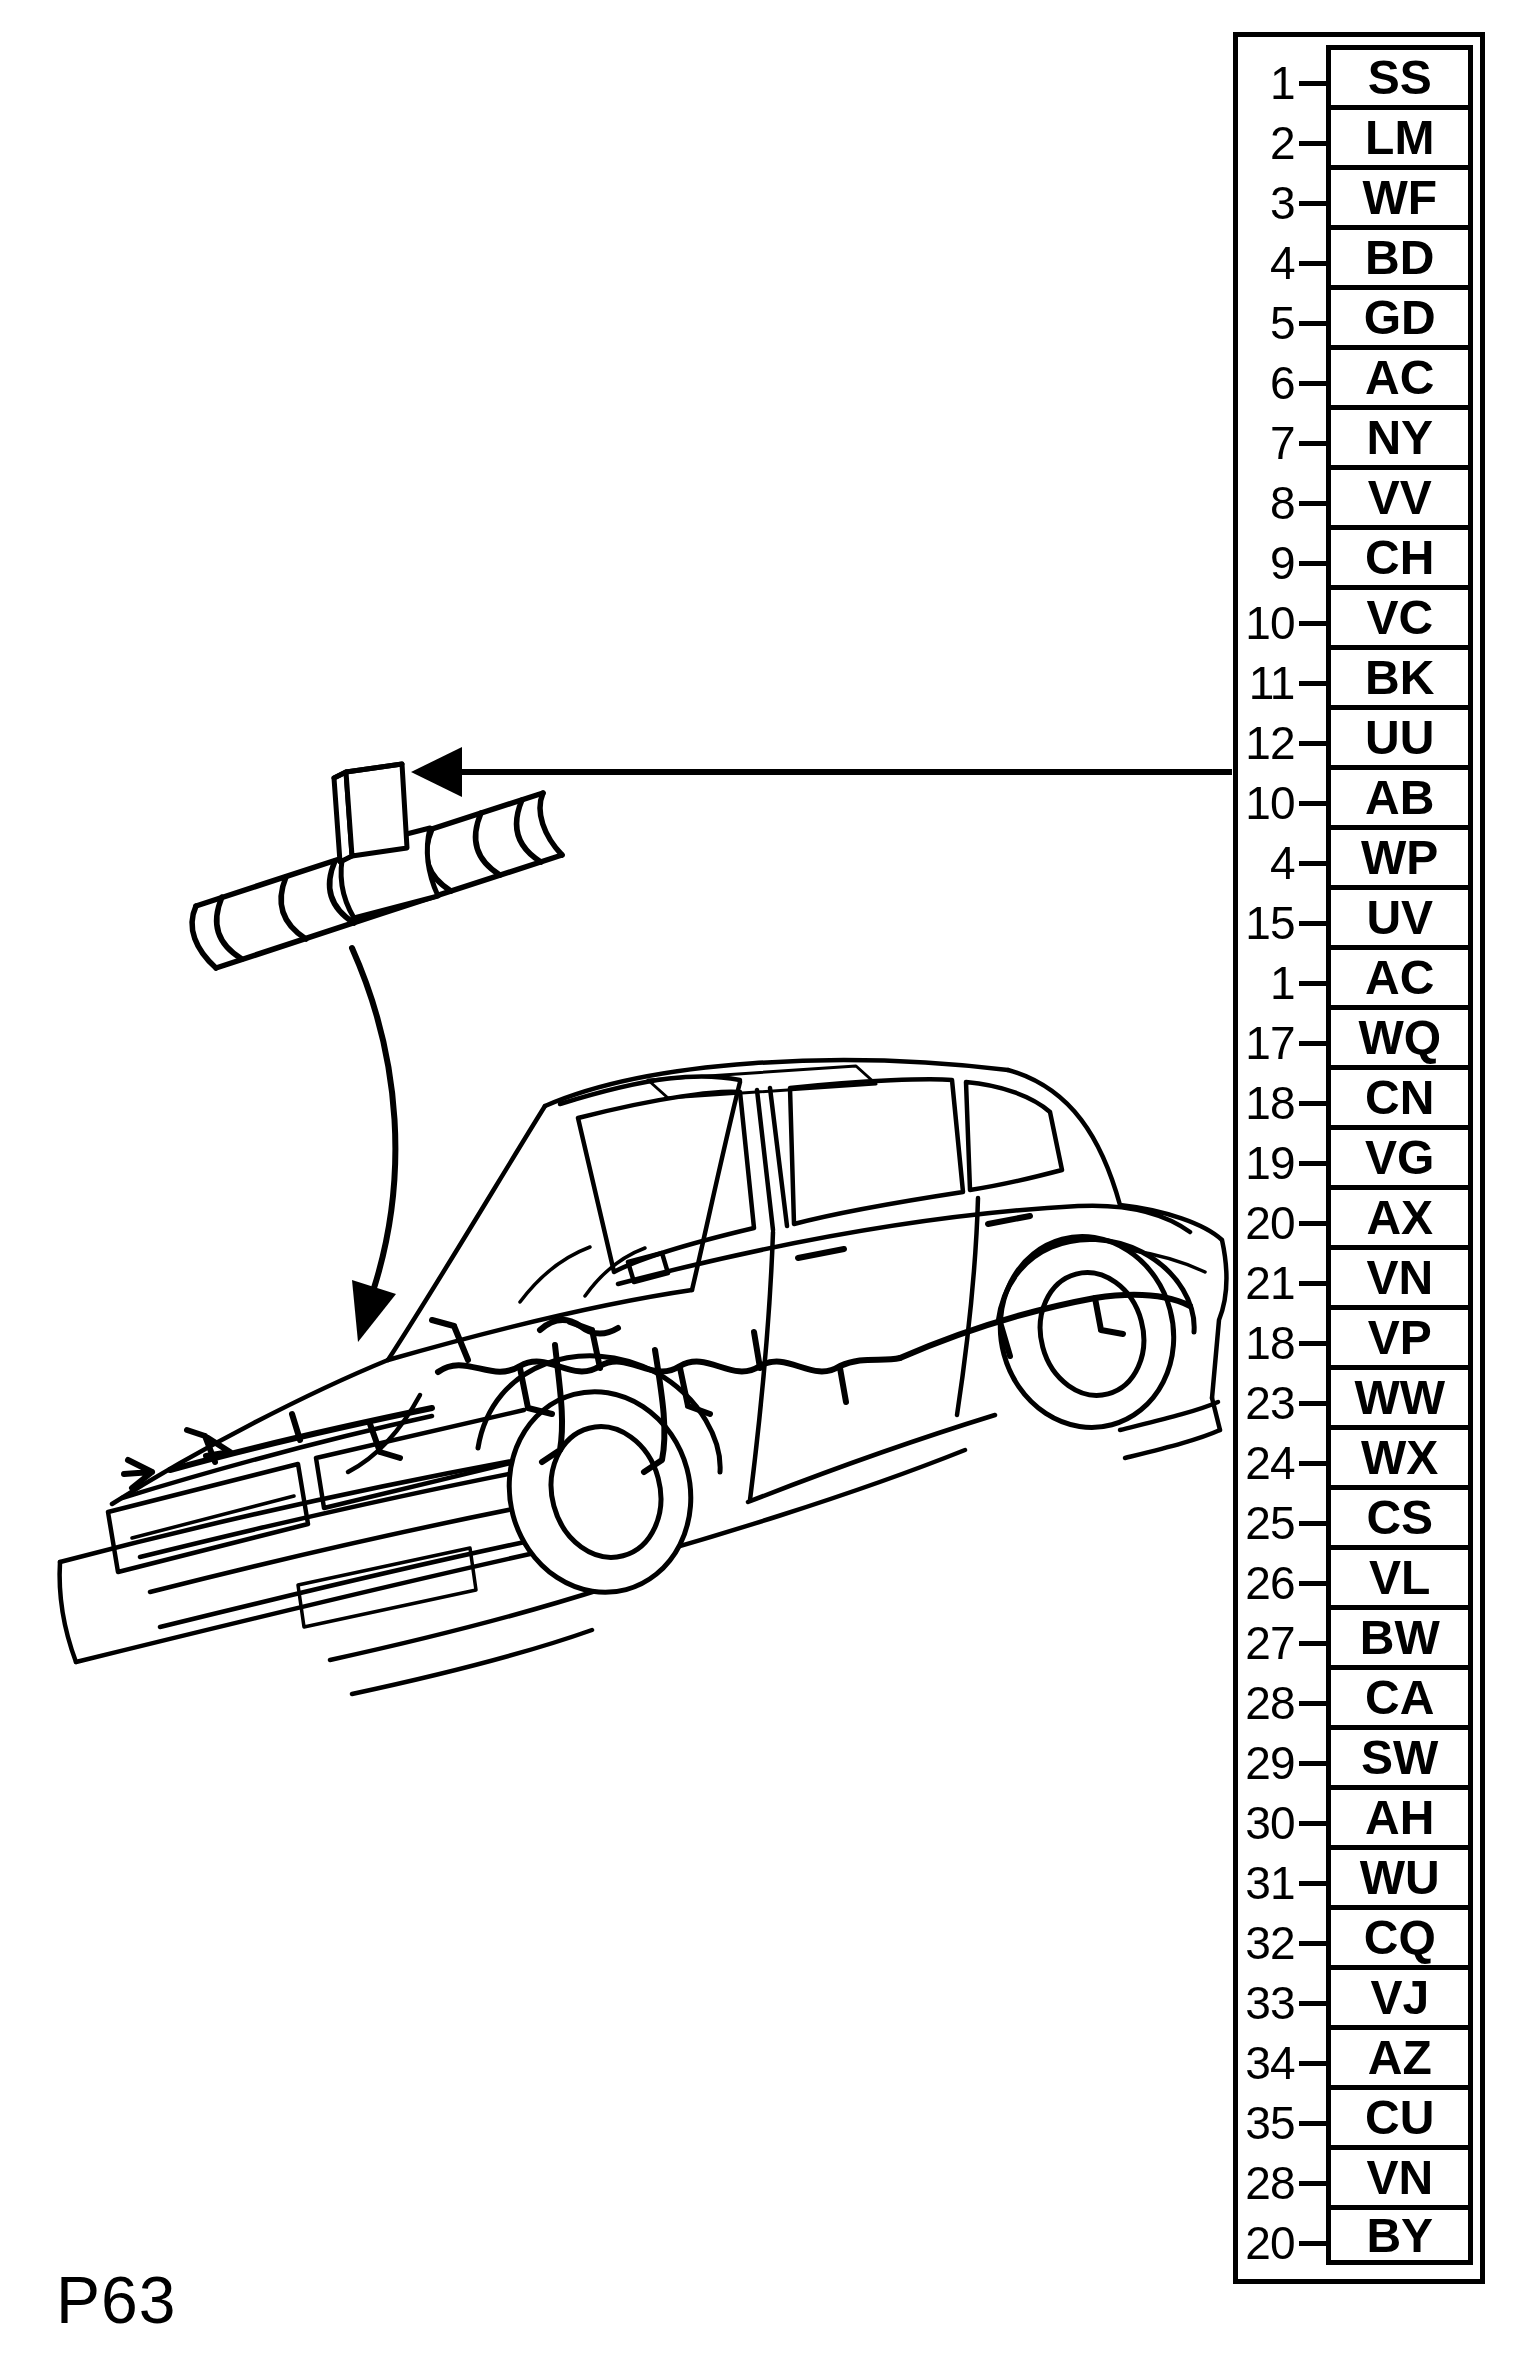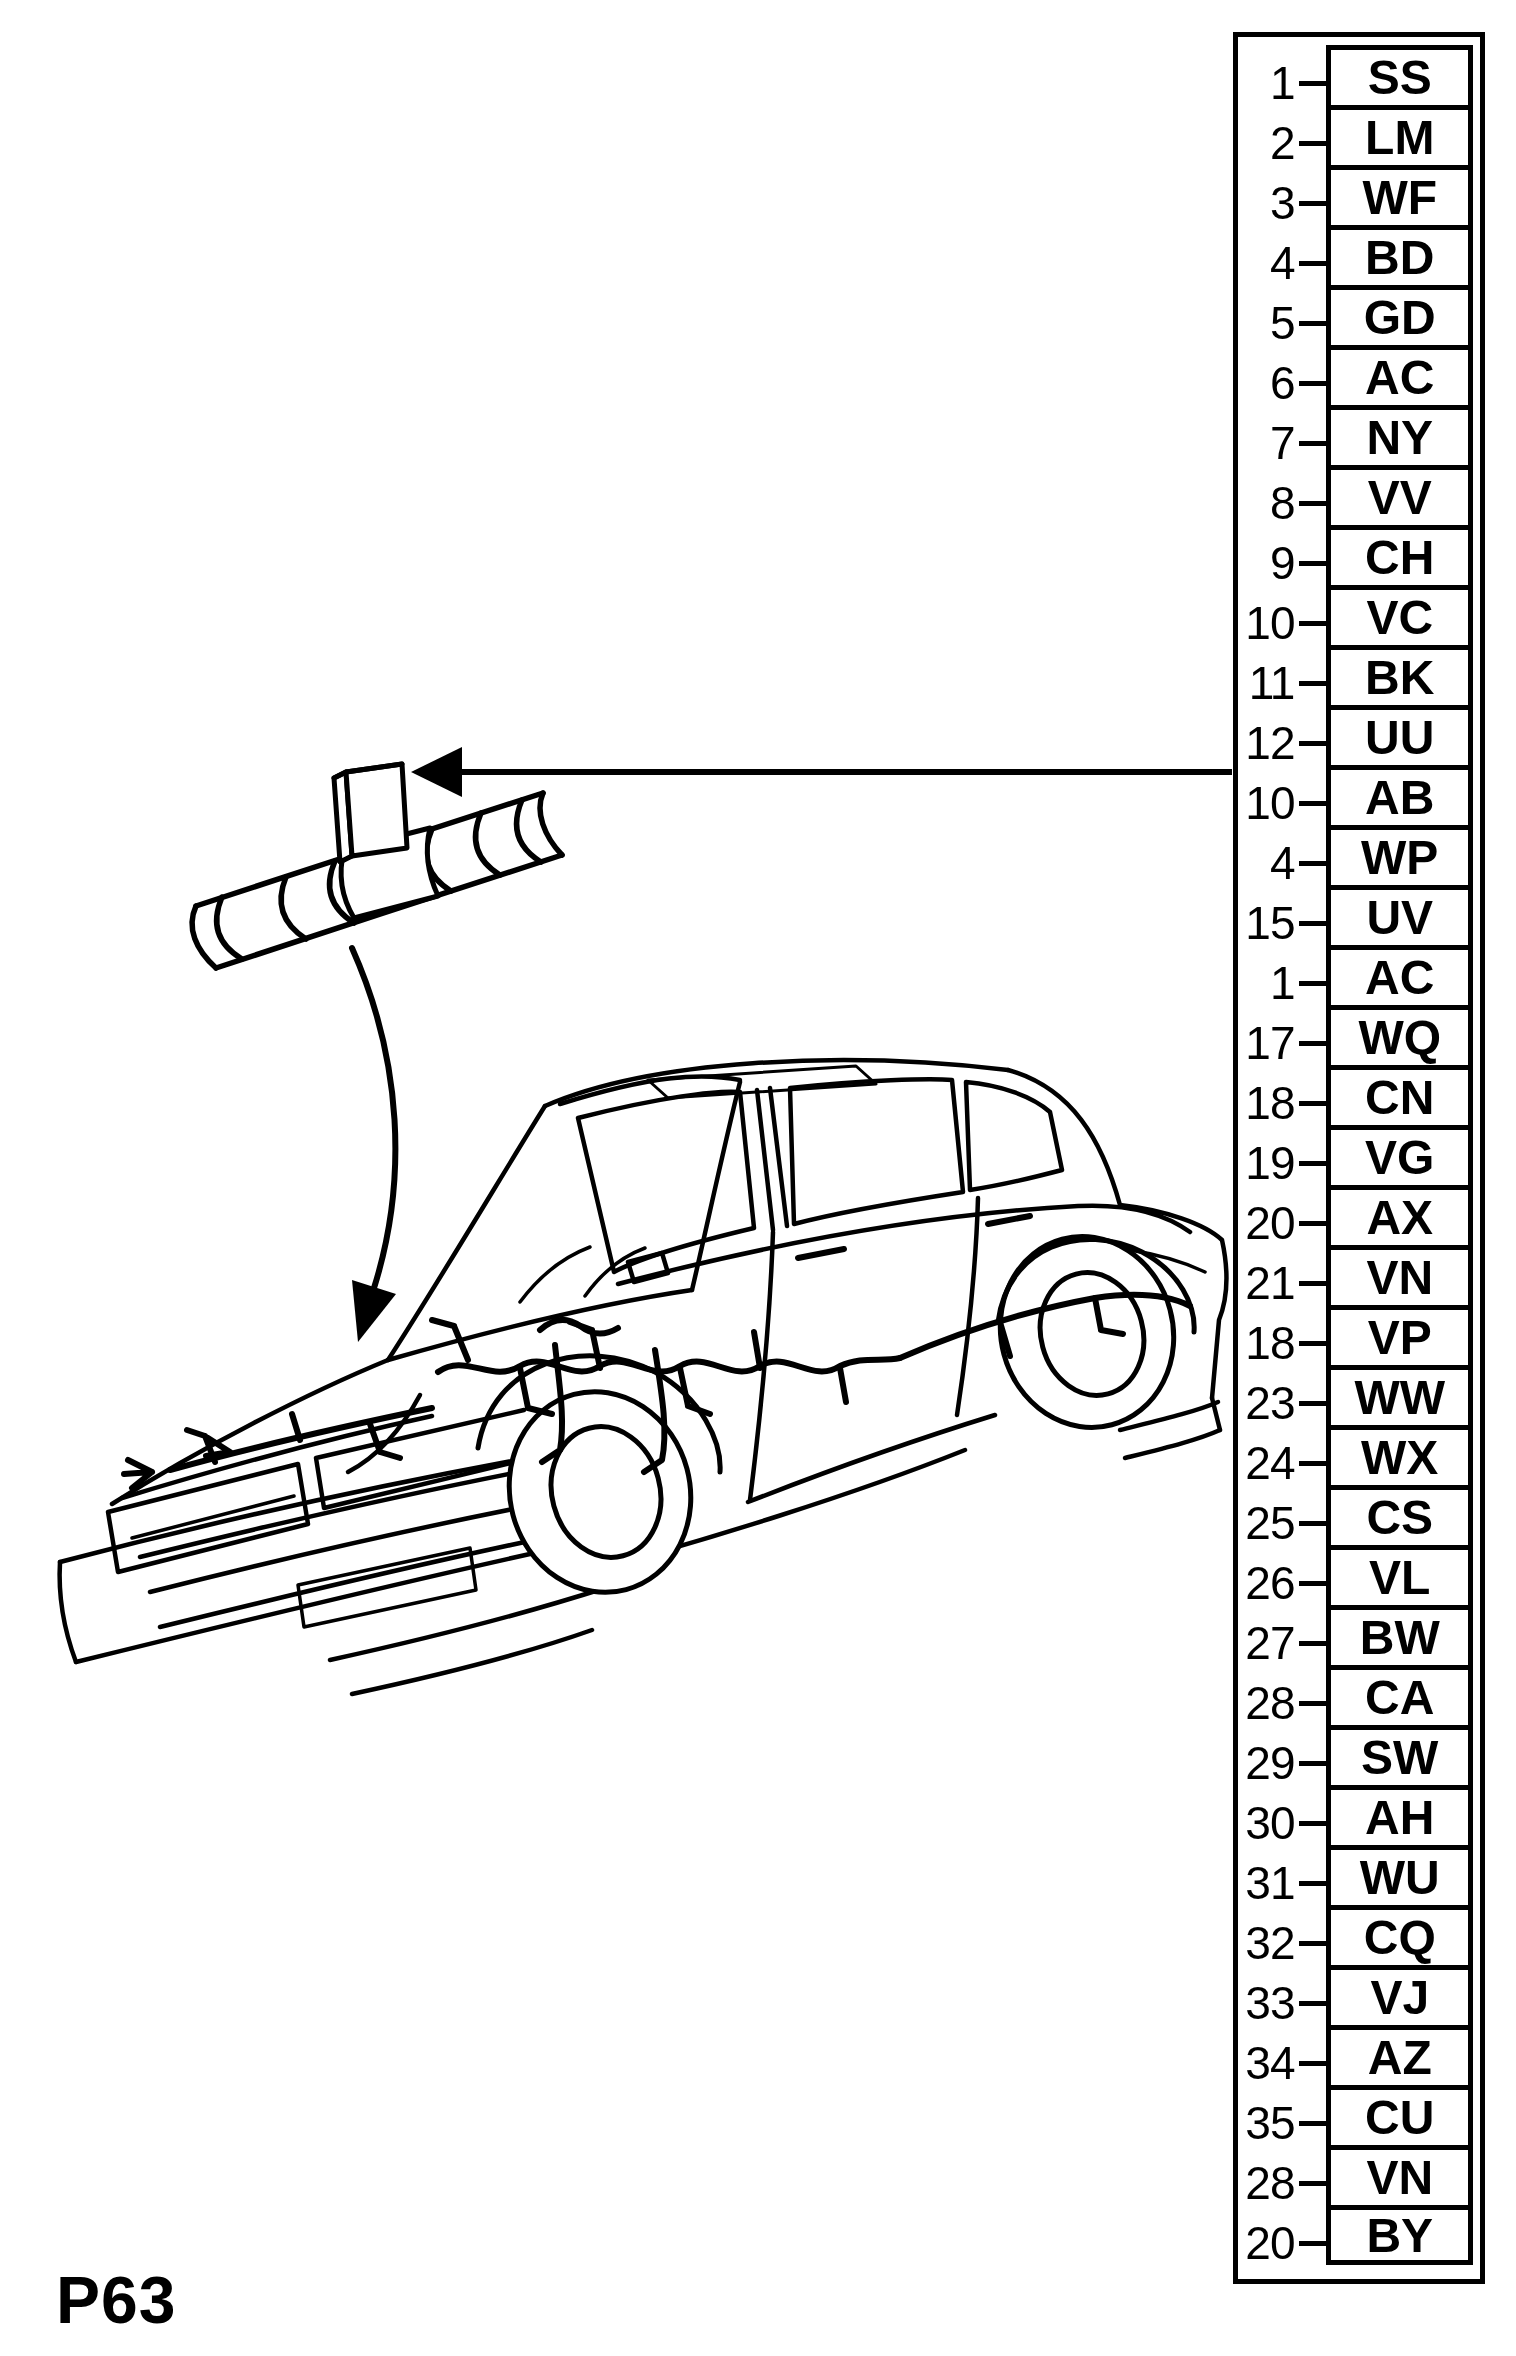--- a/index.html
+++ b/index.html
@@ -34,21 +34,21 @@
     width:152px;box-sizing:border-box;
     border:5px solid #000;border-bottom:none;
     display:flex;align-items:center;justify-content:center;
     font-weight:bold;font-size:48px;letter-spacing:0px;color:#000;
     background:#fff;
   }
   .legend-row:last-child .code-cell{border-bottom:5px solid #000;text-align:center;}
   
   #page-code{
     position:absolute;left:56px;top:2262px;
-    font-size:66px;font-weight:bold;color:#000;letter-spacing:1px;
+    font-size:66px;font-weight:normal;color:#000;letter-spacing:1px;
   }
   
   #figure-svg{position:absolute;left:0;top:0;}
 </style>
 </head>
 <body>
 
 <div id="page">
 
   <svg id="figure-svg" width="1232" height="2356" viewBox="0 0 1232 2356" fill="none" stroke="#000" stroke-linecap="round" stroke-linejoin="round">

